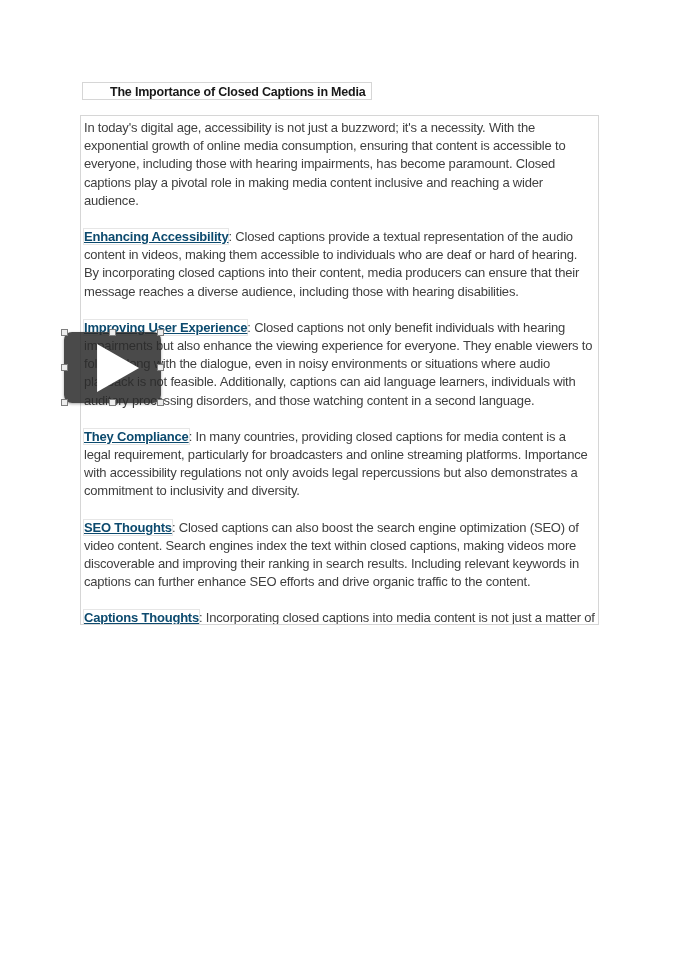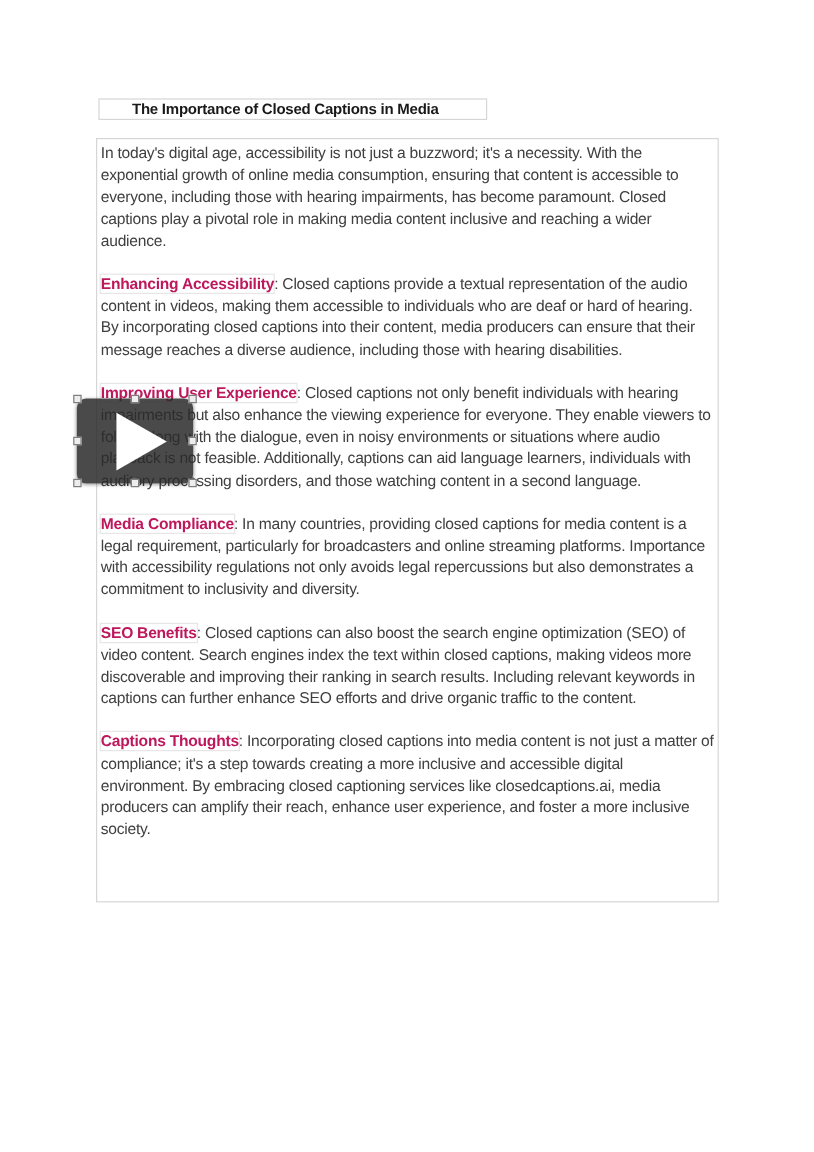--- a/index.html
+++ b/index.html
@@ -10,21 +10,21 @@
     background: #ffffff;
     font-family: "Liberation Sans", "DejaVu Sans", sans-serif;
     overflow: hidden;
   }
 
   
   .title-box {
     position: absolute;
     left: 82px;
     top: 82px;
-    width: 324px;
+    width: 290px;
     height: 18px;
     box-sizing: border-box;
     border: 1px solid #d6d6d6;
     background: #ffffff;
     line-height: 16px;
   }
   .title-box .title-text {
     display: inline-block;
     padding-left: 27px;
     font-size: 12.5px;
@@ -33,39 +33,40 @@
     letter-spacing: -0.2px;
     white-space: nowrap;
   }
 
   
   .content-box {
     position: absolute;
     left: 80px;
     top: 115px;
     width: 519px;
-    height: 637px;
+    height: 510px;
     box-sizing: border-box;
     border: 1px solid #d6d6d6;
     background: #ffffff;
     padding: 3px 3px 0 3px;
     overflow: hidden;
   }
   .content-box p {
     margin: 0 0 18px 0;
     font-size: 13px;
     line-height: 18.2px;
     color: #3f3f3f;
     letter-spacing: -0.2px;
   }
   .content-box .hd {
     font-weight: bold;
-    color: #be185d;
+    color: #0c4a6e;
     border: 1px solid #e6e6e6;
     margin: -1px;
+    text-decoration: underline;
   }
 
   
   .video-overlay {
     position: absolute;
     left: 64px;
     top: 332px;
     width: 97px;
     height: 71px;
     background: rgba(42, 42, 42, 0.85);
@@ -109,23 +110,23 @@
   <span class="title-text">The Importance of Closed Captions in Media</span>
 </div>
 
 <div class="content-box">
   <p>In today's digital age, accessibility is not just a buzzword; it's a necessity. With the exponential growth of online media consumption, ensuring that content is accessible to everyone, including those with hearing impairments, has become paramount. Closed captions play a pivotal role in making media content inclusive and reaching a wider audience.</p>
 
   <p><span class="hd">Enhancing Accessibility</span><span>: Closed captions provide a textual representation of the audio content in videos, making them accessible to individuals who are deaf or hard of hearing. By incorporating closed captions into their content, media producers can ensure that their message reaches a diverse audience, including those with hearing disabilities.</span></p>
 
   <p><span class="hd">Improving User Experience</span><span>: Closed captions not only benefit individuals with hearing impairments but also enhance the viewing experience for everyone. They enable viewers to follow along with the dialogue, even in noisy environments or situations where audio playback is not feasible. Additionally, captions can aid language learners, individuals with auditory processing disorders, and those watching content in a second language.</span></p>
 
-  <p><span class="hd">Media Compliance</span><span>: In many countries, providing closed captions for media content is a legal requirement, particularly for broadcasters and online streaming platforms. Importance with accessibility regulations not only avoids legal repercussions but also demonstrates a commitment to inclusivity and diversity.</span></p>
+  <p><span class="hd">They Compliance</span><span>: In many countries, providing closed captions for media content is a legal requirement, particularly for broadcasters and online streaming platforms. Importance with accessibility regulations not only avoids legal repercussions but also demonstrates a commitment to inclusivity and diversity.</span></p>
 
-  <p><span class="hd">SEO Benefits</span><span>: Closed captions can also boost the search engine optimization (SEO) of video content. Search engines index the text within closed captions, making videos more discoverable and improving their ranking in search results. Including relevant keywords in captions can further enhance SEO efforts and drive organic traffic to the content.</span></p>
+  <p><span class="hd">SEO Thoughts</span><span>: Closed captions can also boost the search engine optimization (SEO) of video content. Search engines index the text within closed captions, making videos more discoverable and improving their ranking in search results. Including relevant keywords in captions can further enhance SEO efforts and drive organic traffic to the content.</span></p>
 
   <p><span class="hd">Captions Thoughts</span><span>: Incorporating closed captions into media content is not just a matter of compliance; it's a step towards creating a more inclusive and accessible digital environment. By embracing closed captioning services like closedcaptions.ai, media producers can amplify their reach, enhance user experience, and foster a more inclusive society.</span></p>
 </div>
 
 <div class="video-overlay">
   <div class="play-triangle"></div>
   <div class="handle h-tl"></div>
   <div class="handle h-tm"></div>
   <div class="handle h-tr"></div>
   <div class="handle h-ml"></div>

